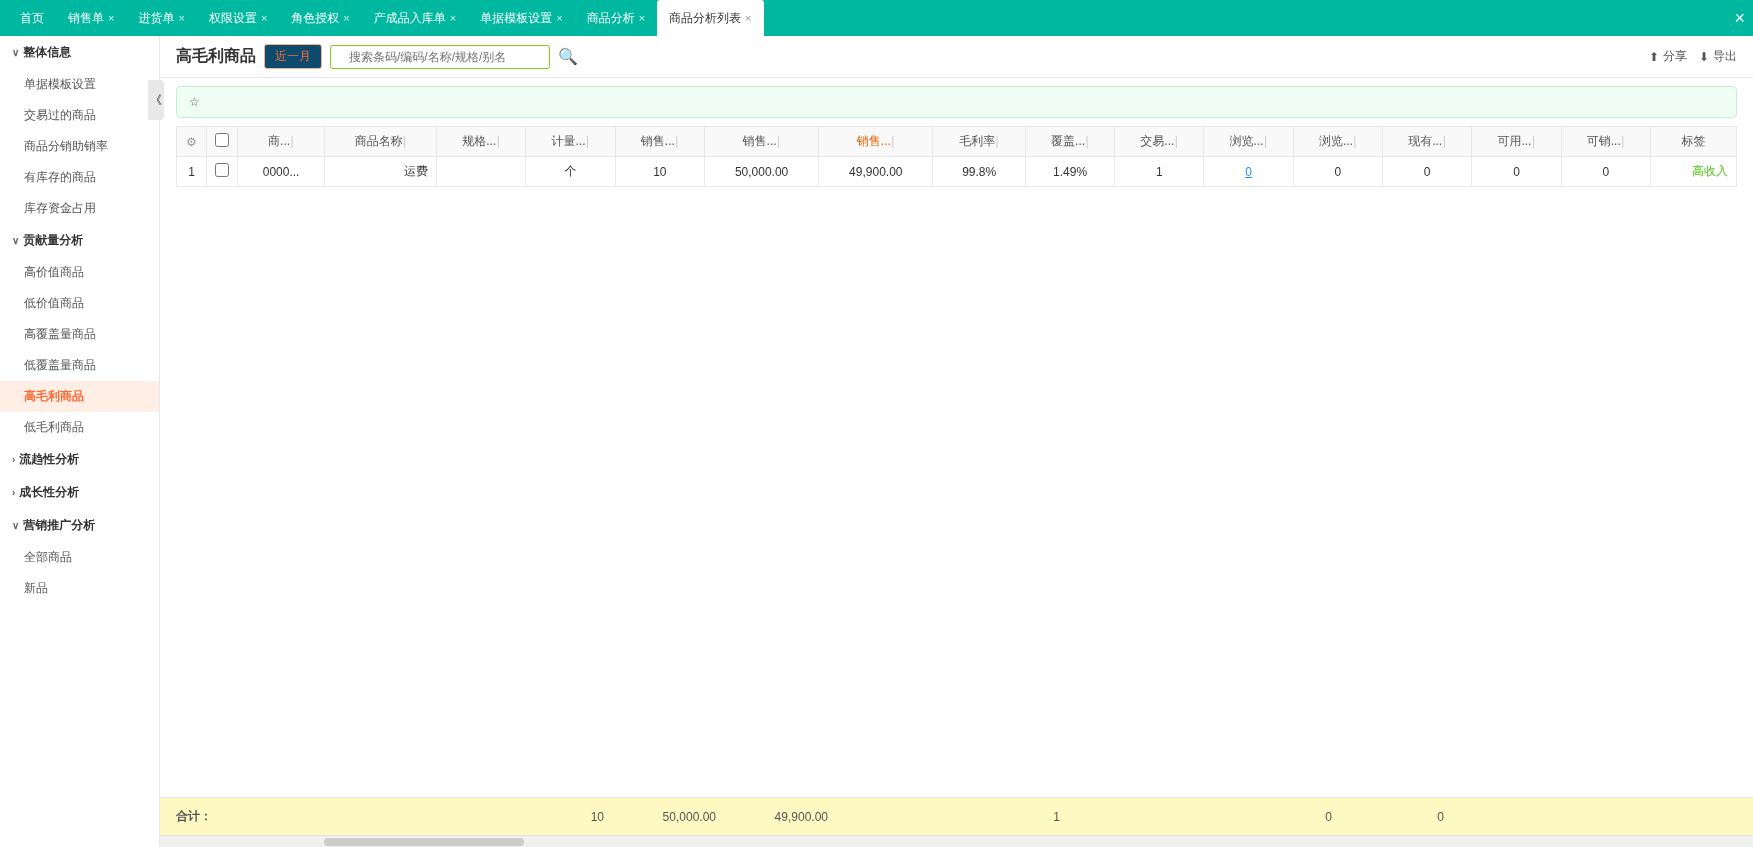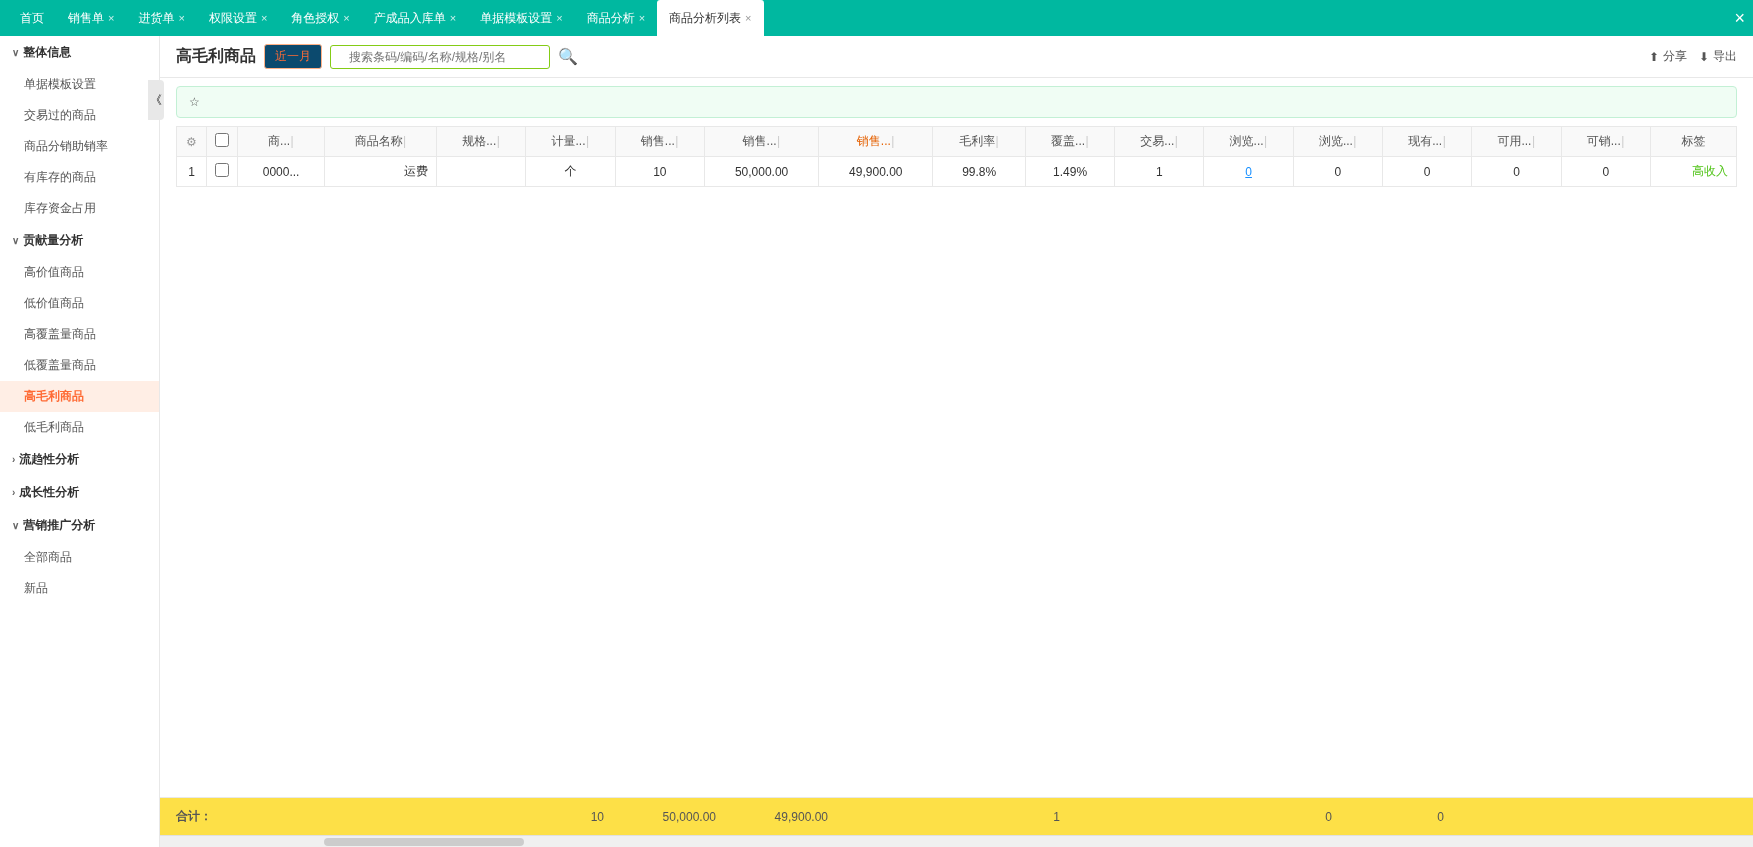--- a/index.html
+++ b/index.html
@@ -207,21 +207,21 @@
     .col-resize-handle {
       display: inline-block;
       width: 4px;
       cursor: col-resize;
       color: #ccc;
     }
 
     
     .summary-bar {
       border-top: 1px solid #e8e8e8;
-      background: #fde047;
+      background: #fef9c3;
       padding: 8px 16px;
       display: flex;
       align-items: center;
       gap: 32px;
       font-size: 12px;
       color: #555;
       height: 38px;
     }
     .summary-label { font-weight: bold; }
     .summary-cell {

